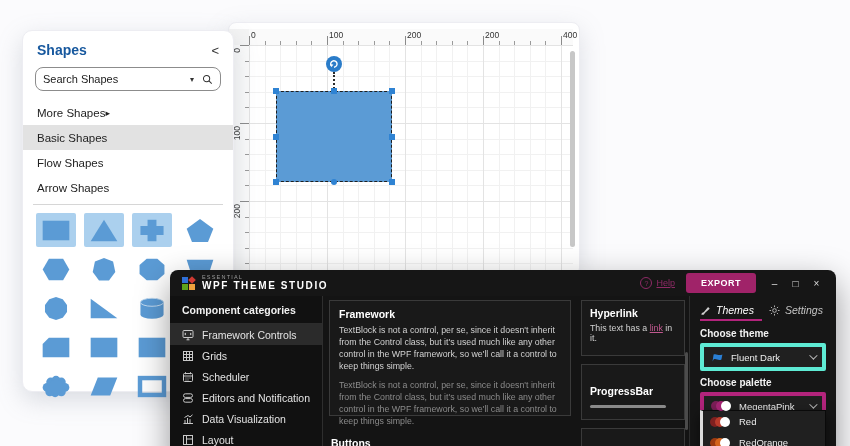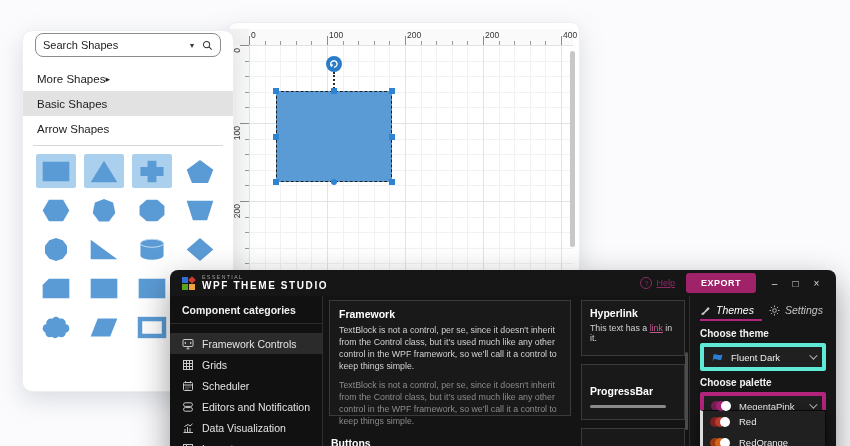--- a/index.html
+++ b/index.html
@@ -74,21 +74,21 @@
   .help-q{width:10px;height:10px;border:1px solid #8e2a66;border-radius:50%;font-size:7px;
           display:flex;align-items:center;justify-content:center;}
   .help-label{text-decoration:underline;}
   .export{background:#a02369;color:#fff;font-size:9px;font-weight:bold;padding:5px 15px;border-radius:3px;
           letter-spacing:.5px;cursor:pointer;}
   .winbtn{color:#ddd;font-size:10px;width:15px;text-align:center;cursor:pointer;}
   .sbody{display:flex;height:174px;}
   .side{width:152px;background:#111;border-right:1px solid #2e2e2e;flex:none;}
   .side-head{font-size:10.5px;font-weight:bold;color:#f0f0f0;padding:8px 12px 7px;border-bottom:1px solid #2c2c2c;}
   .side-item{display:flex;align-items:center;gap:8px;padding:0 12px;height:21px;font-size:10.5px;color:#e3e3e3;cursor:pointer;}
-  .side-item.selected{background:#2b2b2b;margin-top:9px;}
+  .side-item.selected{background:#2b2b2b;}
   .side-item svg{flex:none;}
   .main{flex:1;position:relative;background:#141414;}
   .box{position:absolute;border:1px solid #3a3a3a;background:#191919;box-sizing:border-box;}
   .box-textblock{left:6px;top:4px;width:242px;height:116px;padding:7px 9px;}
   .box-title{font-size:10.5px;font-weight:bold;color:#fff;margin:0 0 4px;}
   .tb-p{font-size:8.8px;line-height:1.38;margin:0 0 6px;}
   .tb-p1{color:#d2d2d2;} .tb-p2{color:#8b8b8b;}
   .buttons-title{position:absolute;left:8px;top:141px;font-size:10.5px;font-weight:bold;color:#fff;}
   .box-hyperlink{left:258px;top:4px;width:104px;height:56px;padding:6px 8px;}
   .hl-text{font-size:8.8px;color:#d2d2d2;}
@@ -155,35 +155,42 @@
         <div class="handle h-mr"></div>
         <div class="handle h-bl"></div>
         <div class="handle h-bm"></div>
         <div class="handle h-br"></div>
       </div>
     </div>
     <div class="vscroll"></div>
   </div>
 
   <div class="panel">
+    <div class="panel-head">
+      <span class="panel-title">Shapes</span>
+      <span class="collapse">&lt;</span>
+    </div>
     <div class="search">
       <span class="search-text">Search Shapes</span>
       <span class="search-caret">▾</span>
       <svg width="11" height="11" viewBox="0 0 12 12">
         <circle cx="5" cy="5" r="3.4" fill="none" stroke="#333" stroke-width="1.1"></circle>
         <path d="M7.6,7.6 L10.6,10.6" stroke="#333" stroke-width="1.1"></path>
       </svg>
     </div>
     <div id="cat-list">
         <div class="cat">
           <span>More Shapes</span>
           <span class="cat-arrow">▸</span>
         </div>
         <div class="cat selected">
           <span>Basic Shapes</span>
+        </div>
+        <div class="cat">
+          <span>Flow Shapes</span>
         </div>
         <div class="cat">
           <span>Arrow Shapes</span>
         </div>
       </div>
     <div class="pdivider"></div>
     <div class="sgrid" id="shape-grid">
         <div class="cell hl">
           <svg class="shape" viewBox="0 0 36 30">
             <rect x="3" y="4" width="30" height="22" fill="#5b9bd5"></rect>

